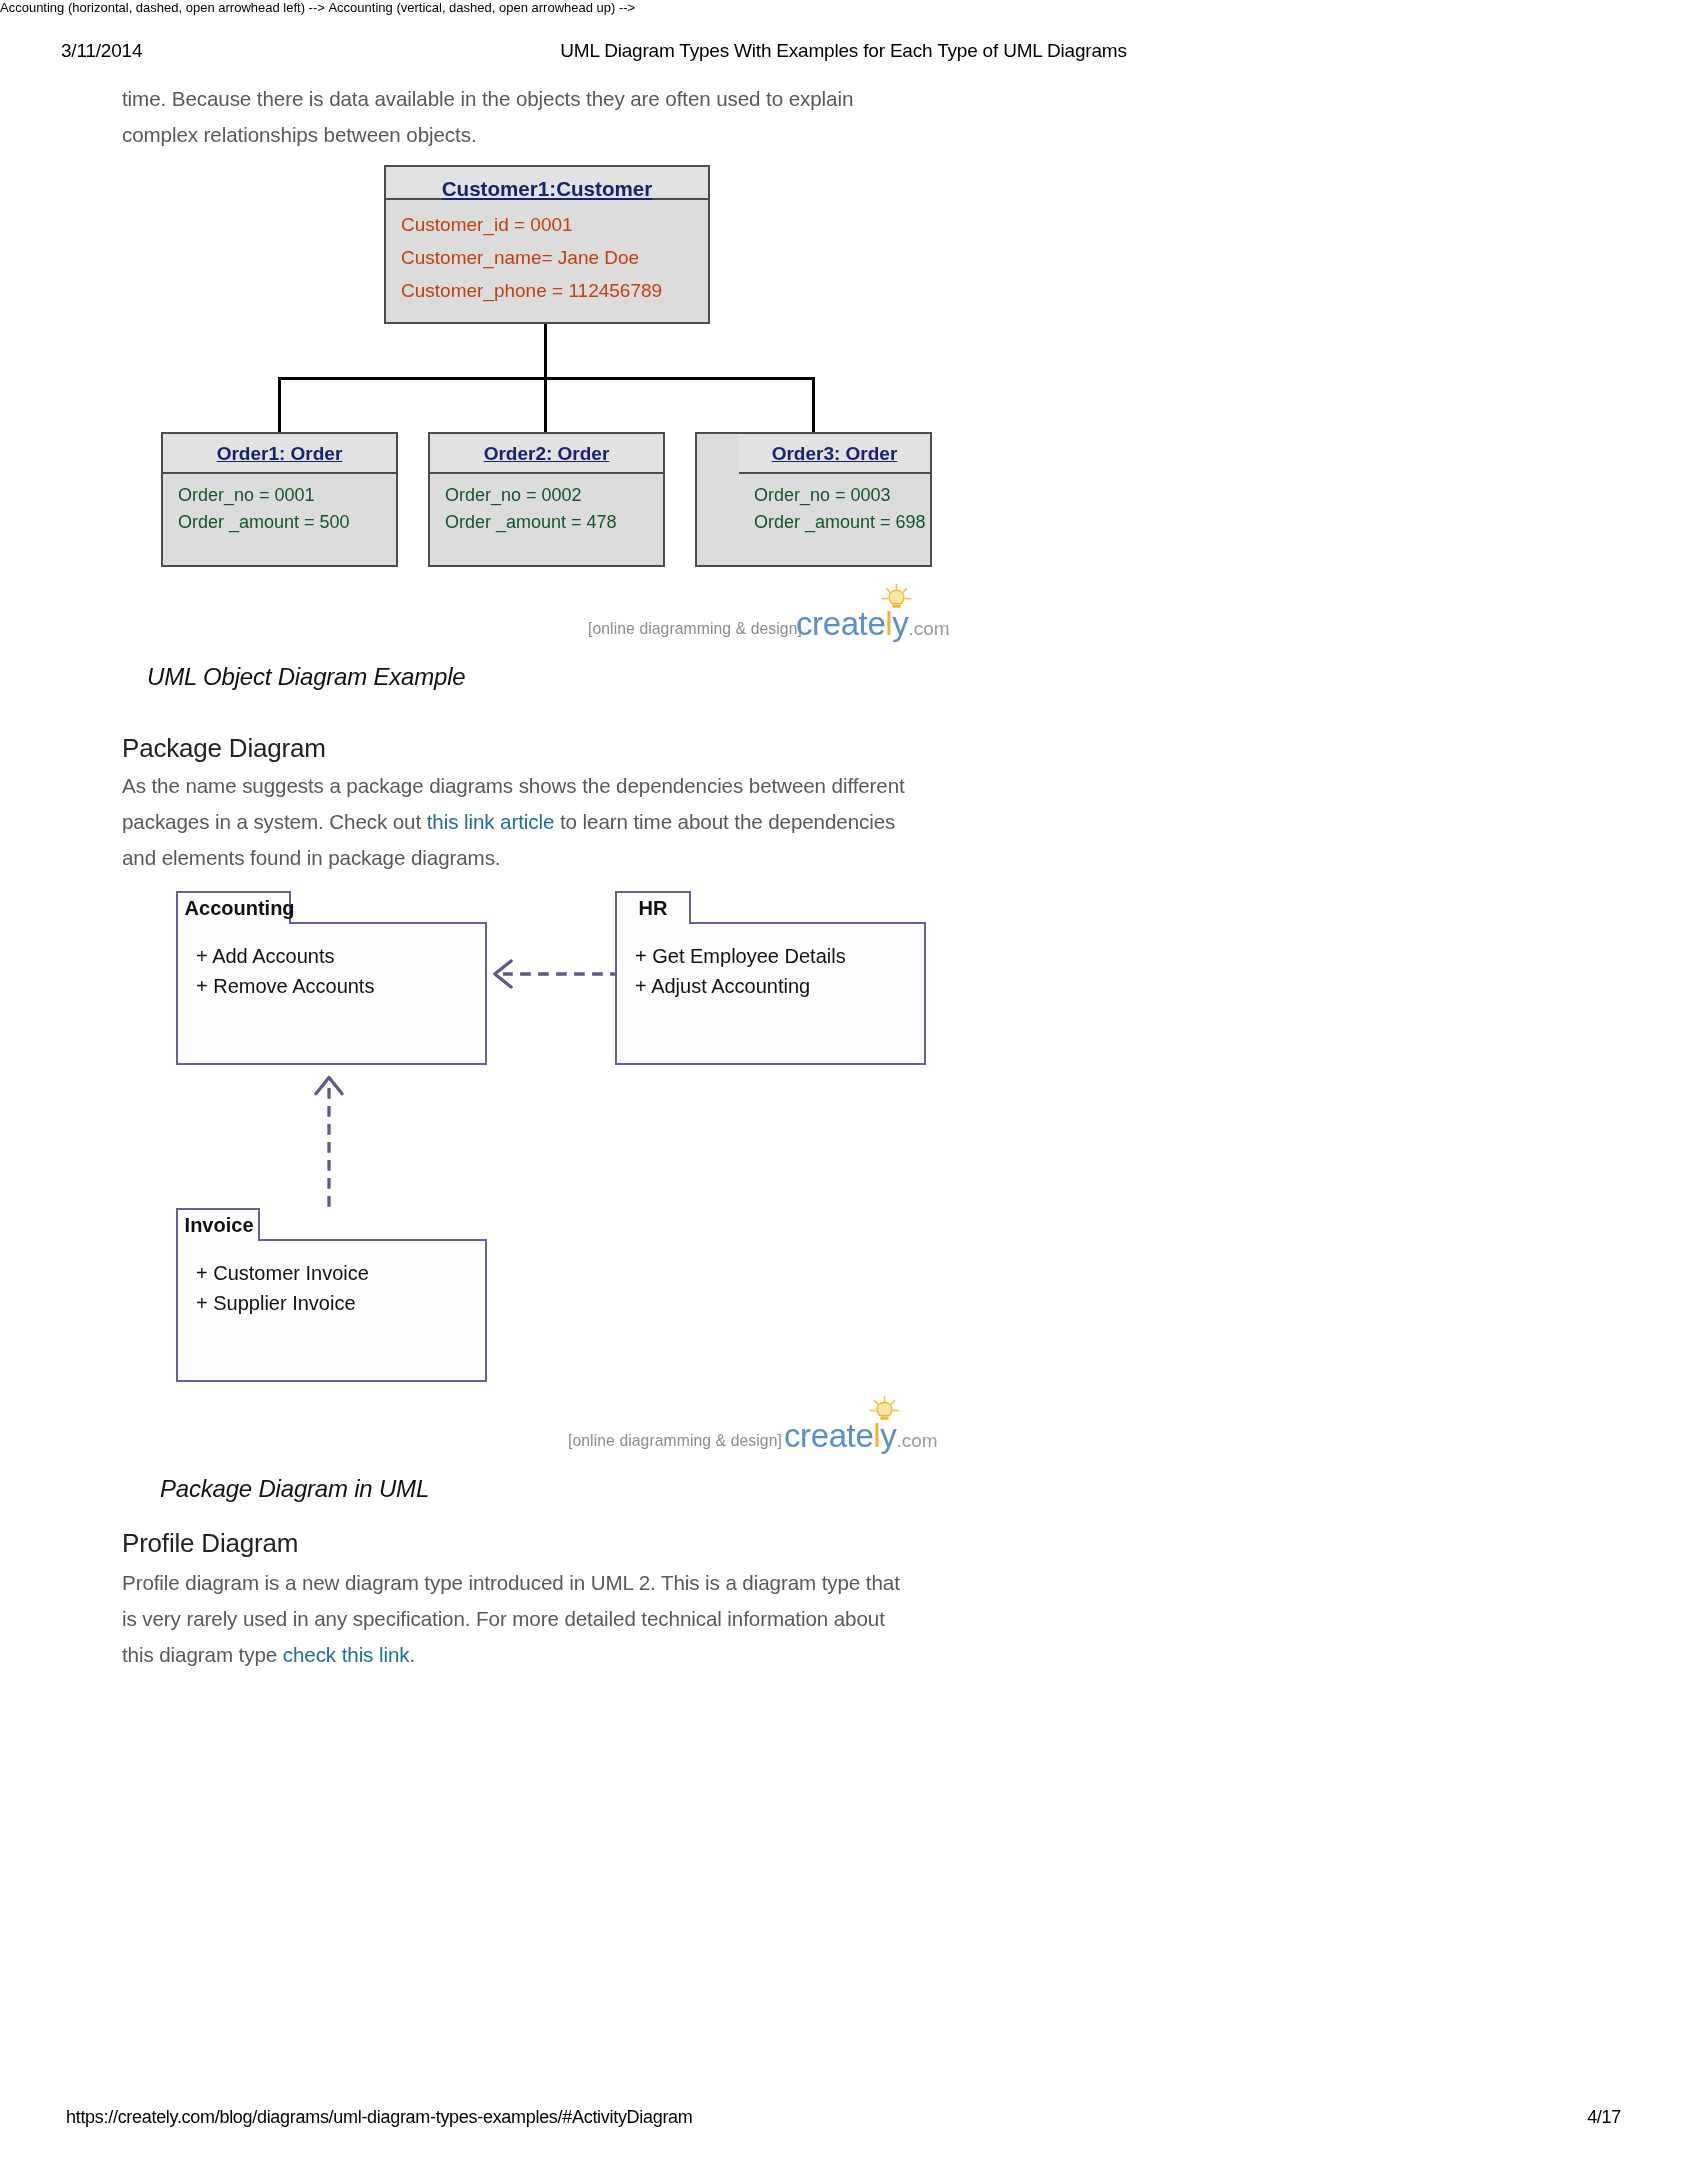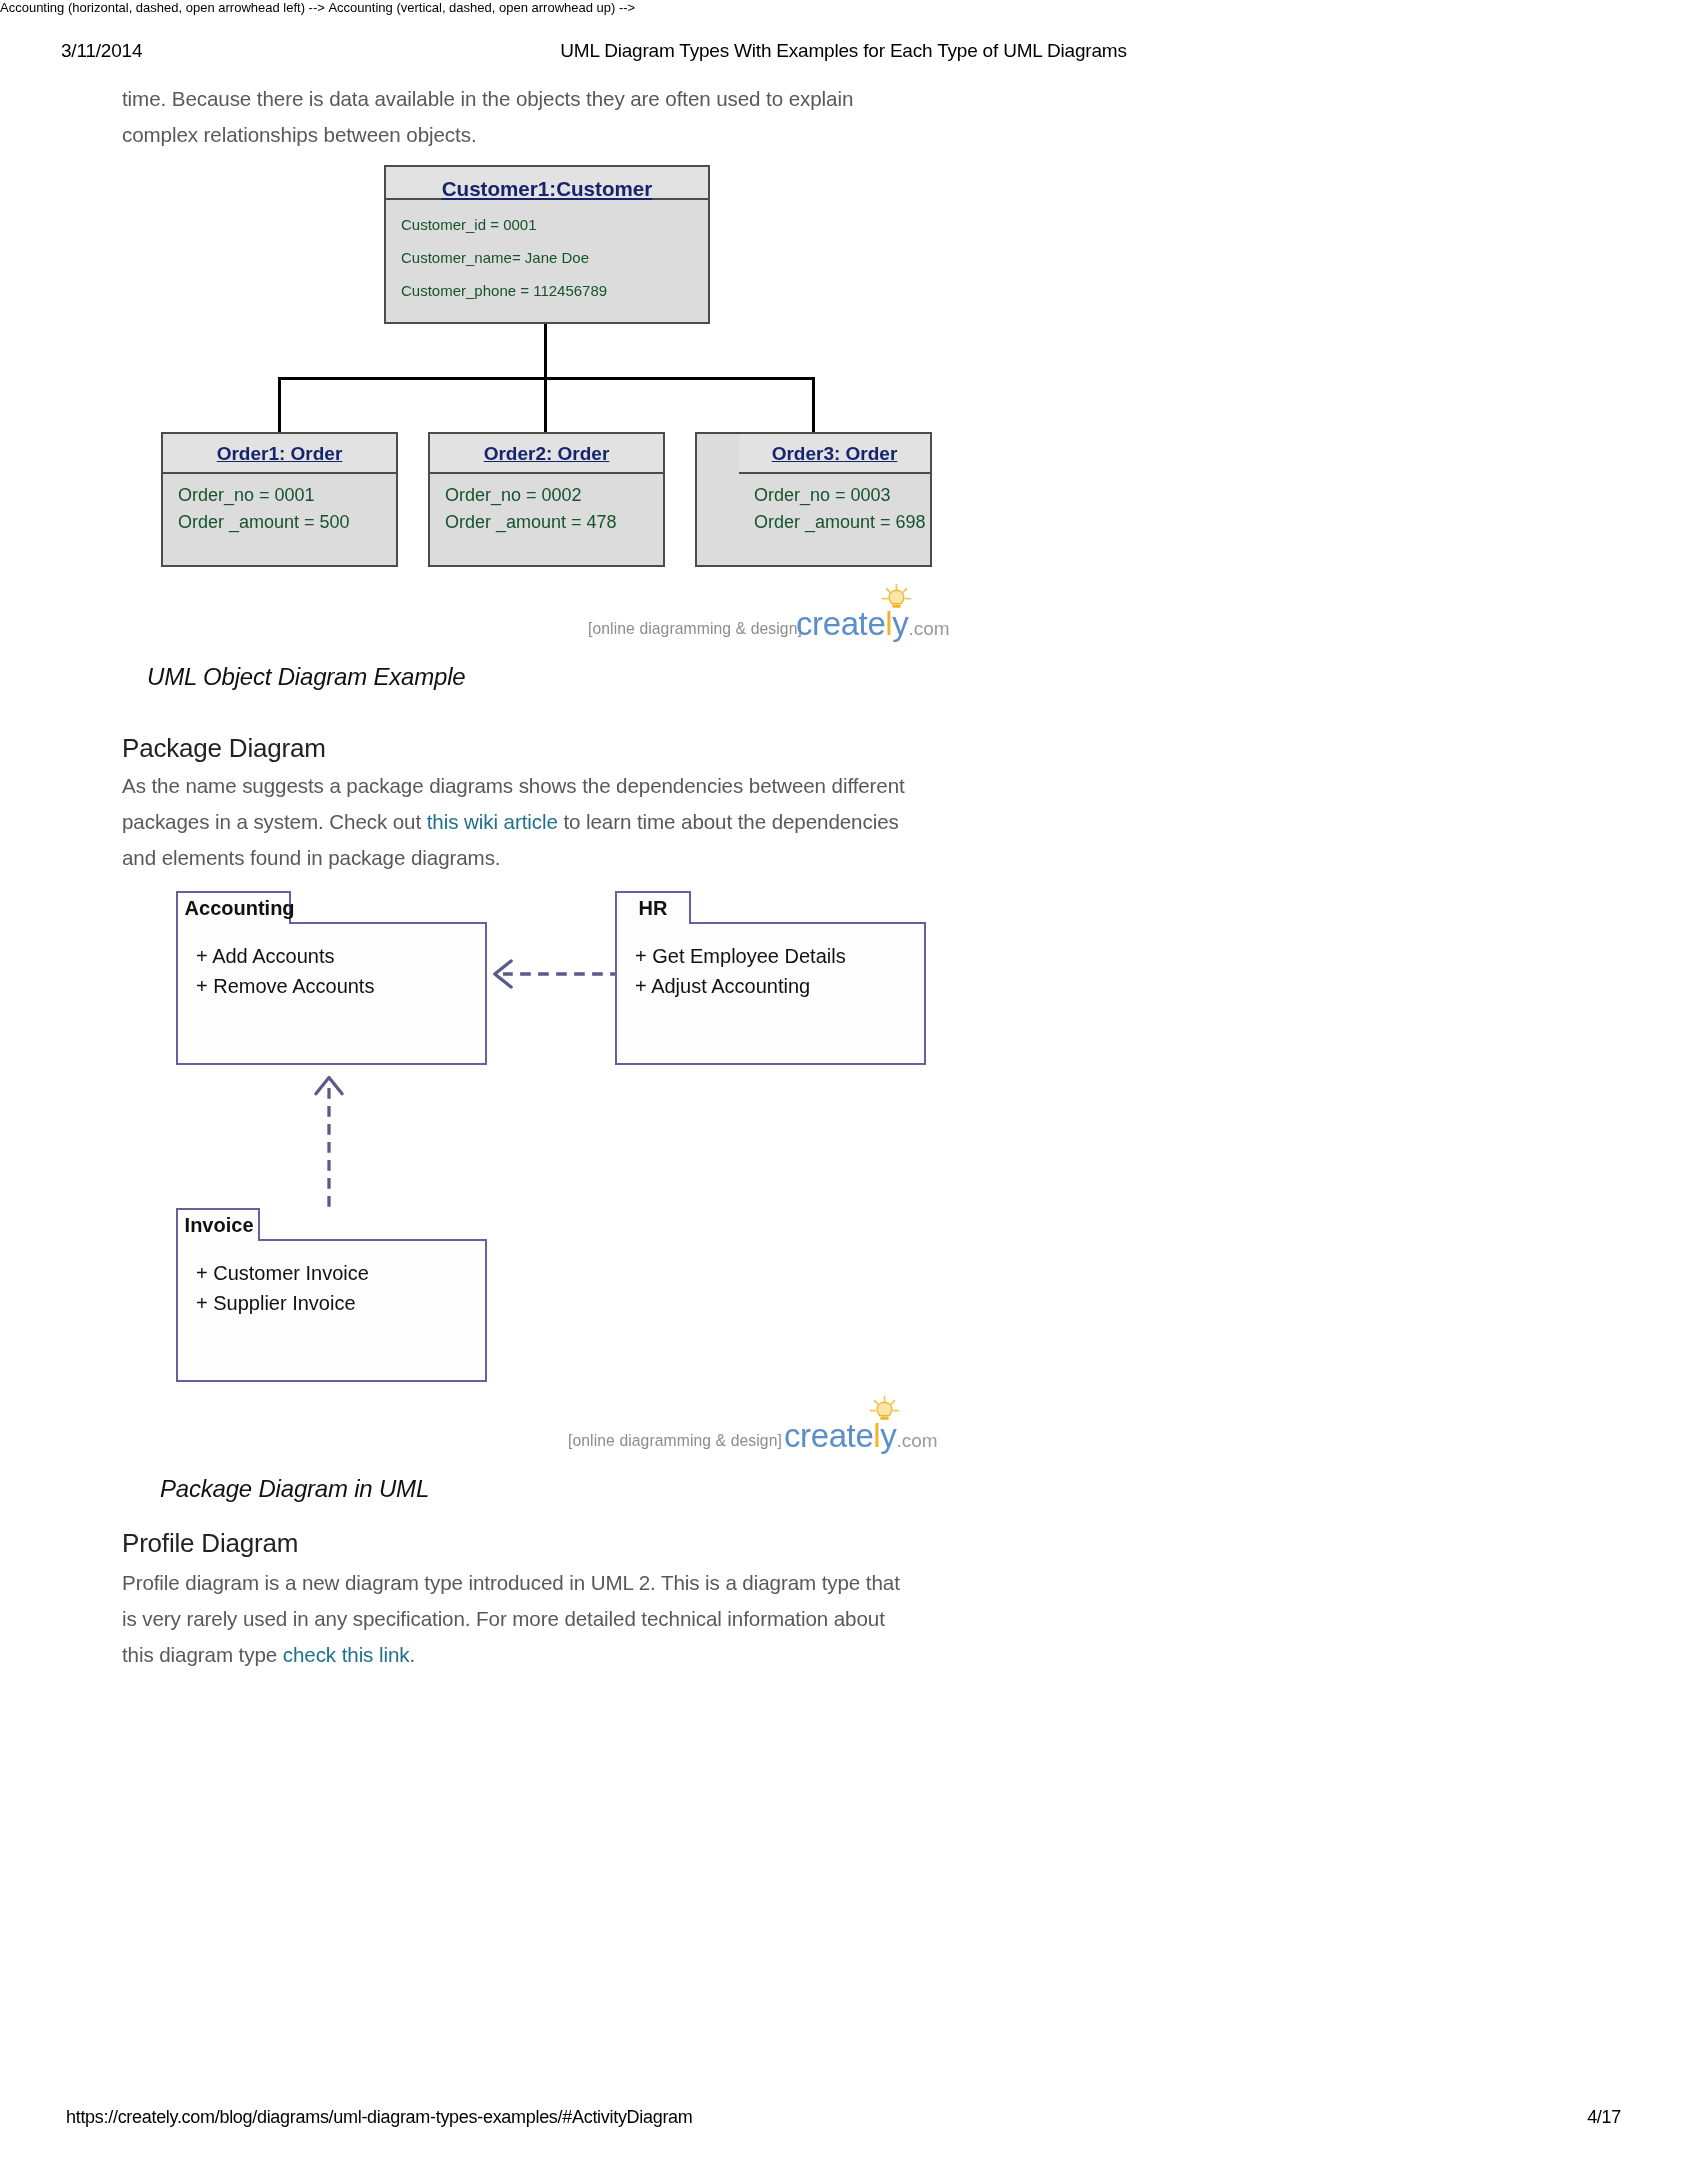--- a/index.html
+++ b/index.html
@@ -130,23 +130,23 @@
   .obj-box .obj-attrs {
     padding: 8.2px 0 0 15px;
   }
   .obj-box .obj-attrs div {
     font-size: 18px;
     line-height: 27px;
     color: #14532d;
     white-space: nowrap;
   }
   .obj-box.big .obj-attrs div {
-    font-size: 15px;
+    font-size: 19px;
     line-height: 33px;
-    color: #14532d;
+    color: #c2410c;
   }
   .connector {
     position: absolute;
     background: #000000;
   }
 
   
   .pkg {
     position: absolute;
   }
@@ -298,21 +298,21 @@
       </span>
     </div>
 
     <div class="caption" style="left:147px; top:663px;">UML Object Diagram Example</div>
   </div>
 
   <h2 class="h2" style="left:122px; top:733px; margin:0;">Package Diagram</h2>
 
   <div class="para" style="left:122px; top:768px; width:832px;">
     <div>As the name suggests a package diagrams shows the dependencies between different</div>
-    <div><span>packages in a system. Check out </span><a class="link" href="#">this wiki article</a><span> to learn time about the dependencies</span></div>
+    <div><span>packages in a system. Check out </span><a class="link" href="#">this link article</a><span> to learn time about the dependencies</span></div>
     <div>and elements found in package diagrams.</div>
   </div>
 
   <div class="diagram" style="left:0; top:0; width:1687px; height:1450px;">
 
     
     <div class="pkg" style="left:176px; top:891px; width:311px; height:175px;">
       <div class="pkg-tab" style="width:115px;">Accounting</div>
       <div class="pkg-body" style="top:31px; width:311px; height:143px;">
         <div class="pkg-items">

